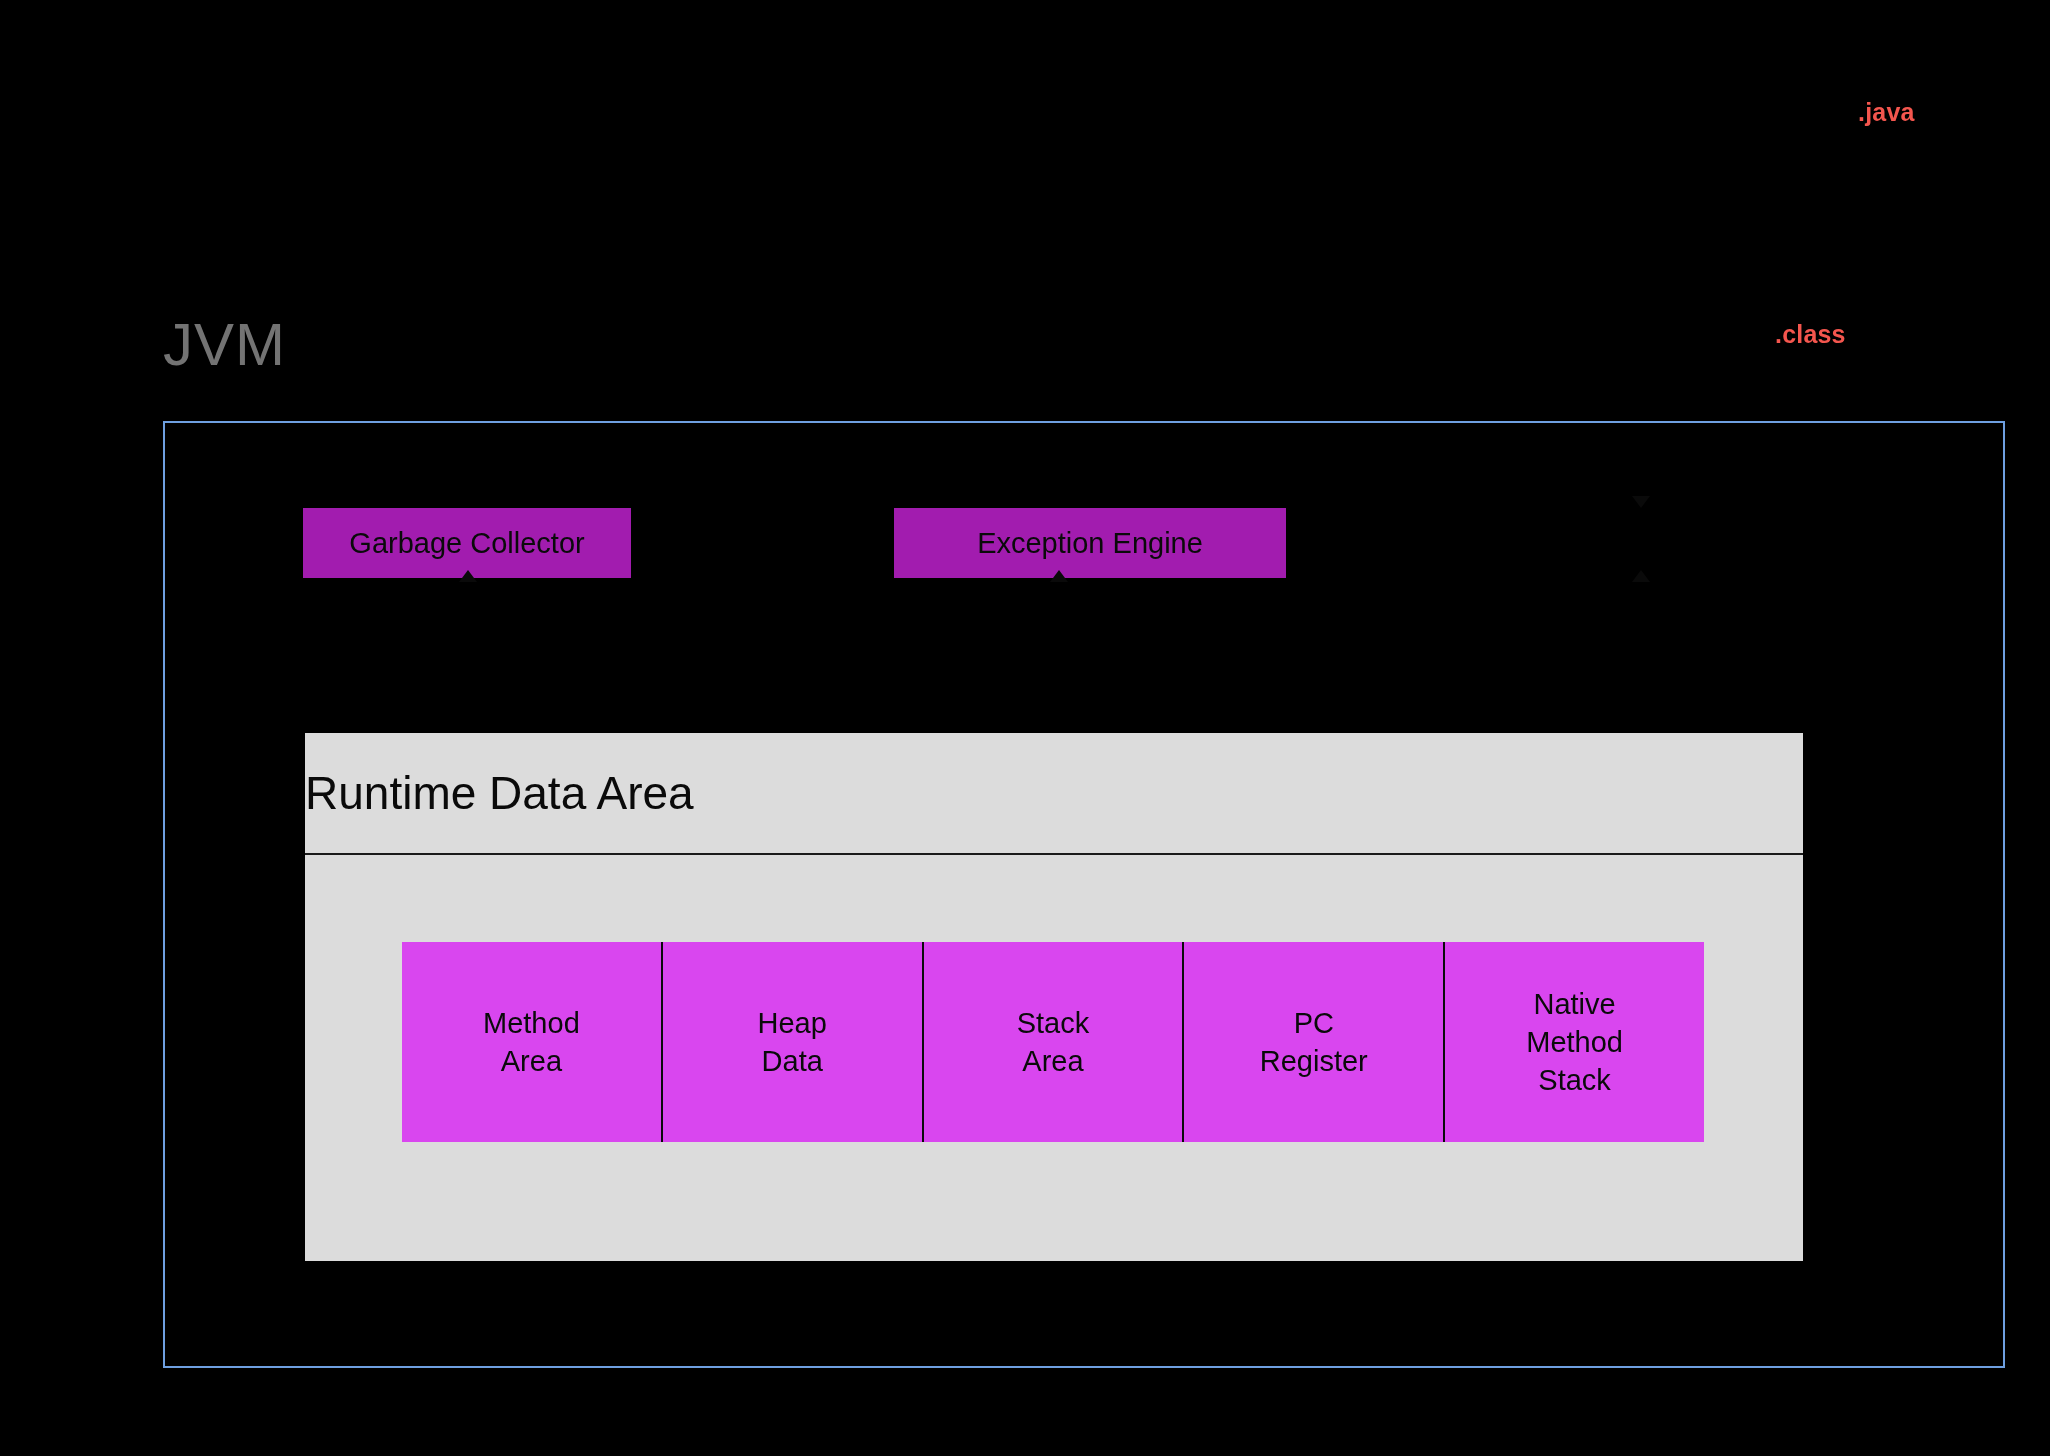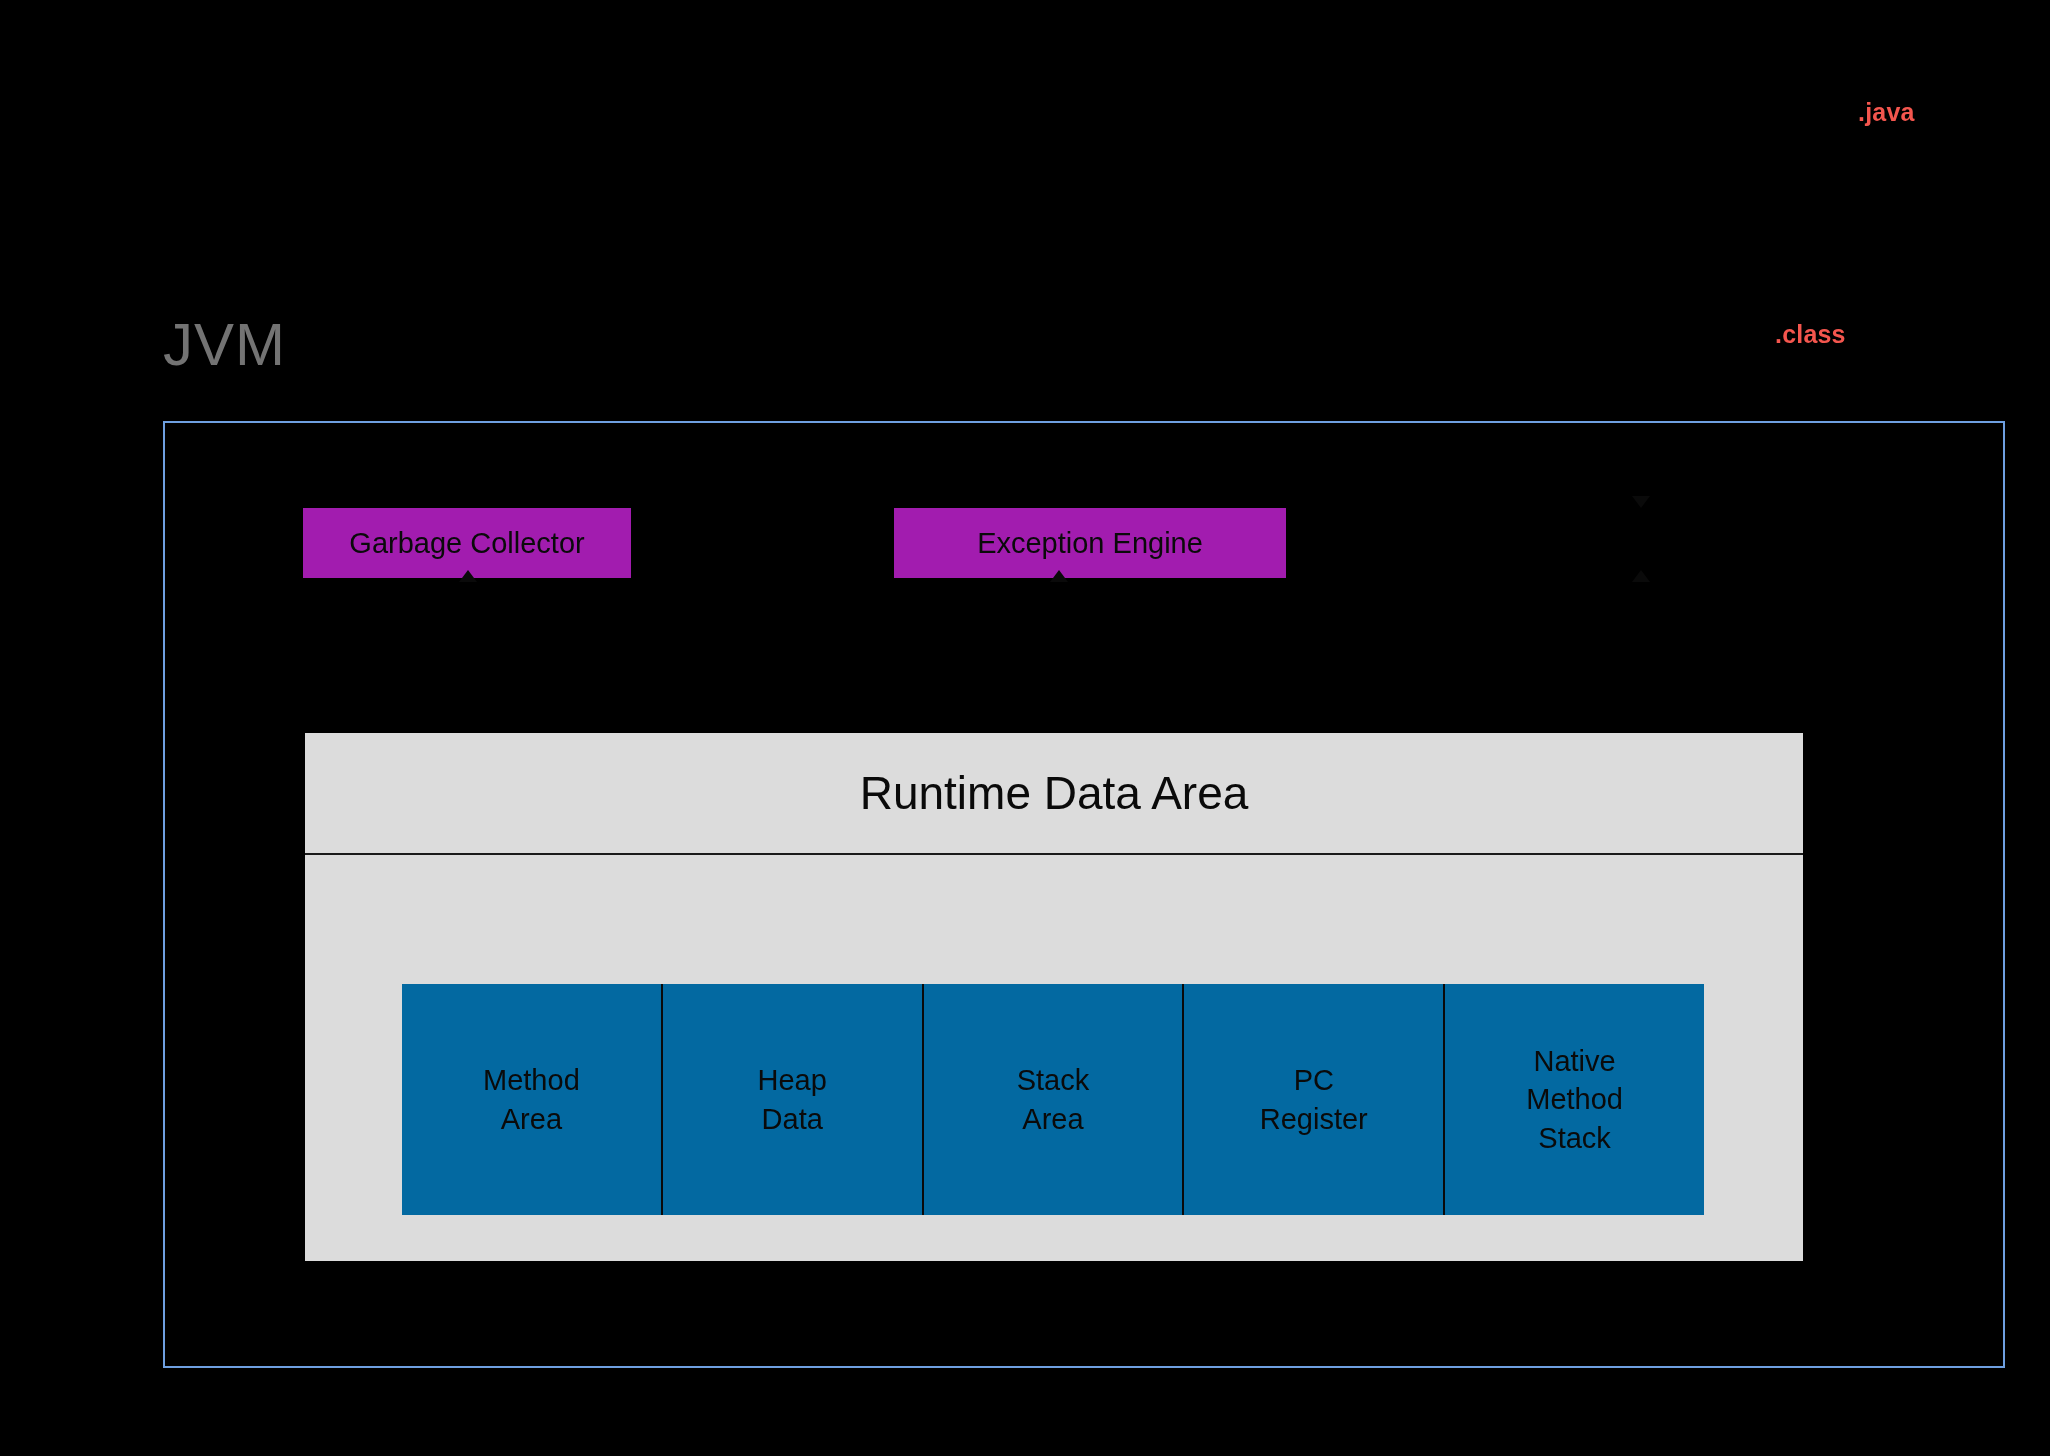--- a/index.html
+++ b/index.html
@@ -100,38 +100,36 @@
     box-sizing: border-box;
   }
   #runtime-header {
     position: absolute;
     left: 0;
     top: 0;
     width: 100%;
     height: 122px;
     display: flex;
     align-items: center;
-    justify-content: center;
     border-bottom: 2px solid #1a1a1a;
     box-sizing: border-box;
     color: #0a0a0a;
     font-size: 46px;
     white-space: nowrap;
   }
 
   
   #memory-row {
     position: absolute;
     left: 97px;
     top: 209px;
     width: 1302px;
-    height: 231px;
-    display: flex;
-    background: #0369a1;
-    margin-top: 42px;
+    height: 200px;
+    display: flex;
+    background: #d946ef;
   }
   .memory-cell {
     flex: 1 1 0;
     position: relative;
     display: flex;
     align-items: center;
     justify-content: center;
     text-align: center;
     color: #0a0a0a;
     font-size: 29px;

